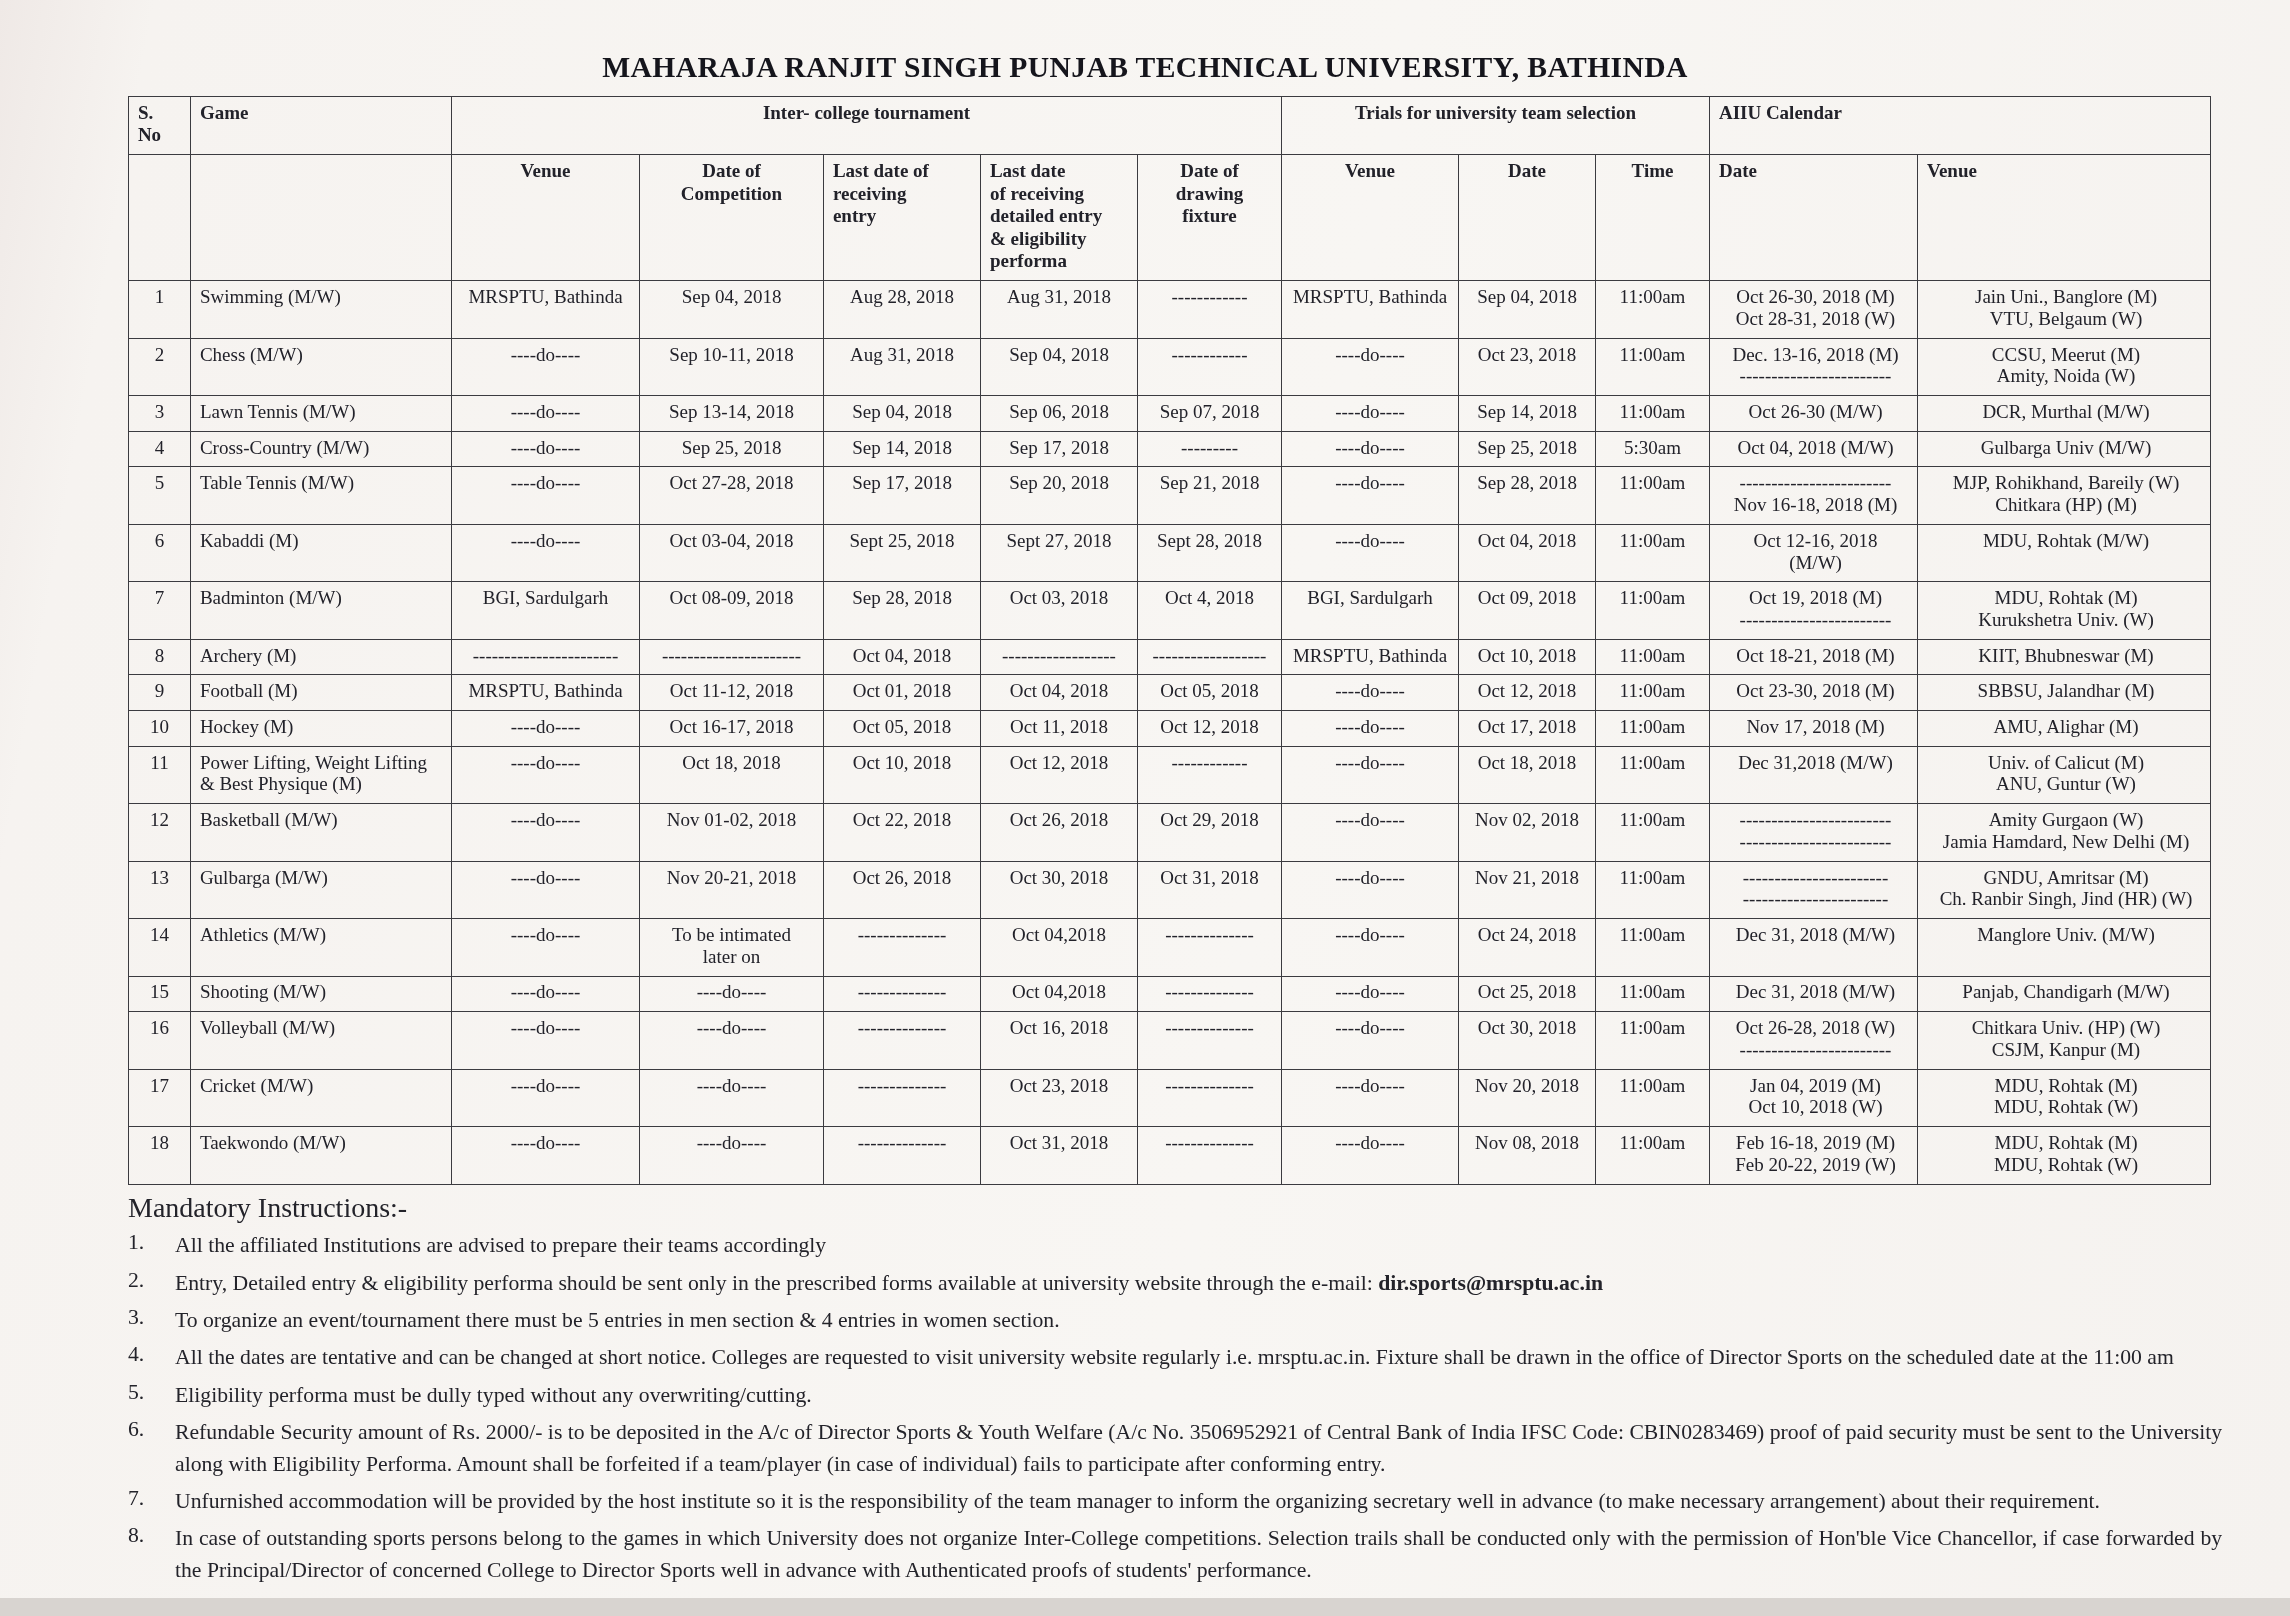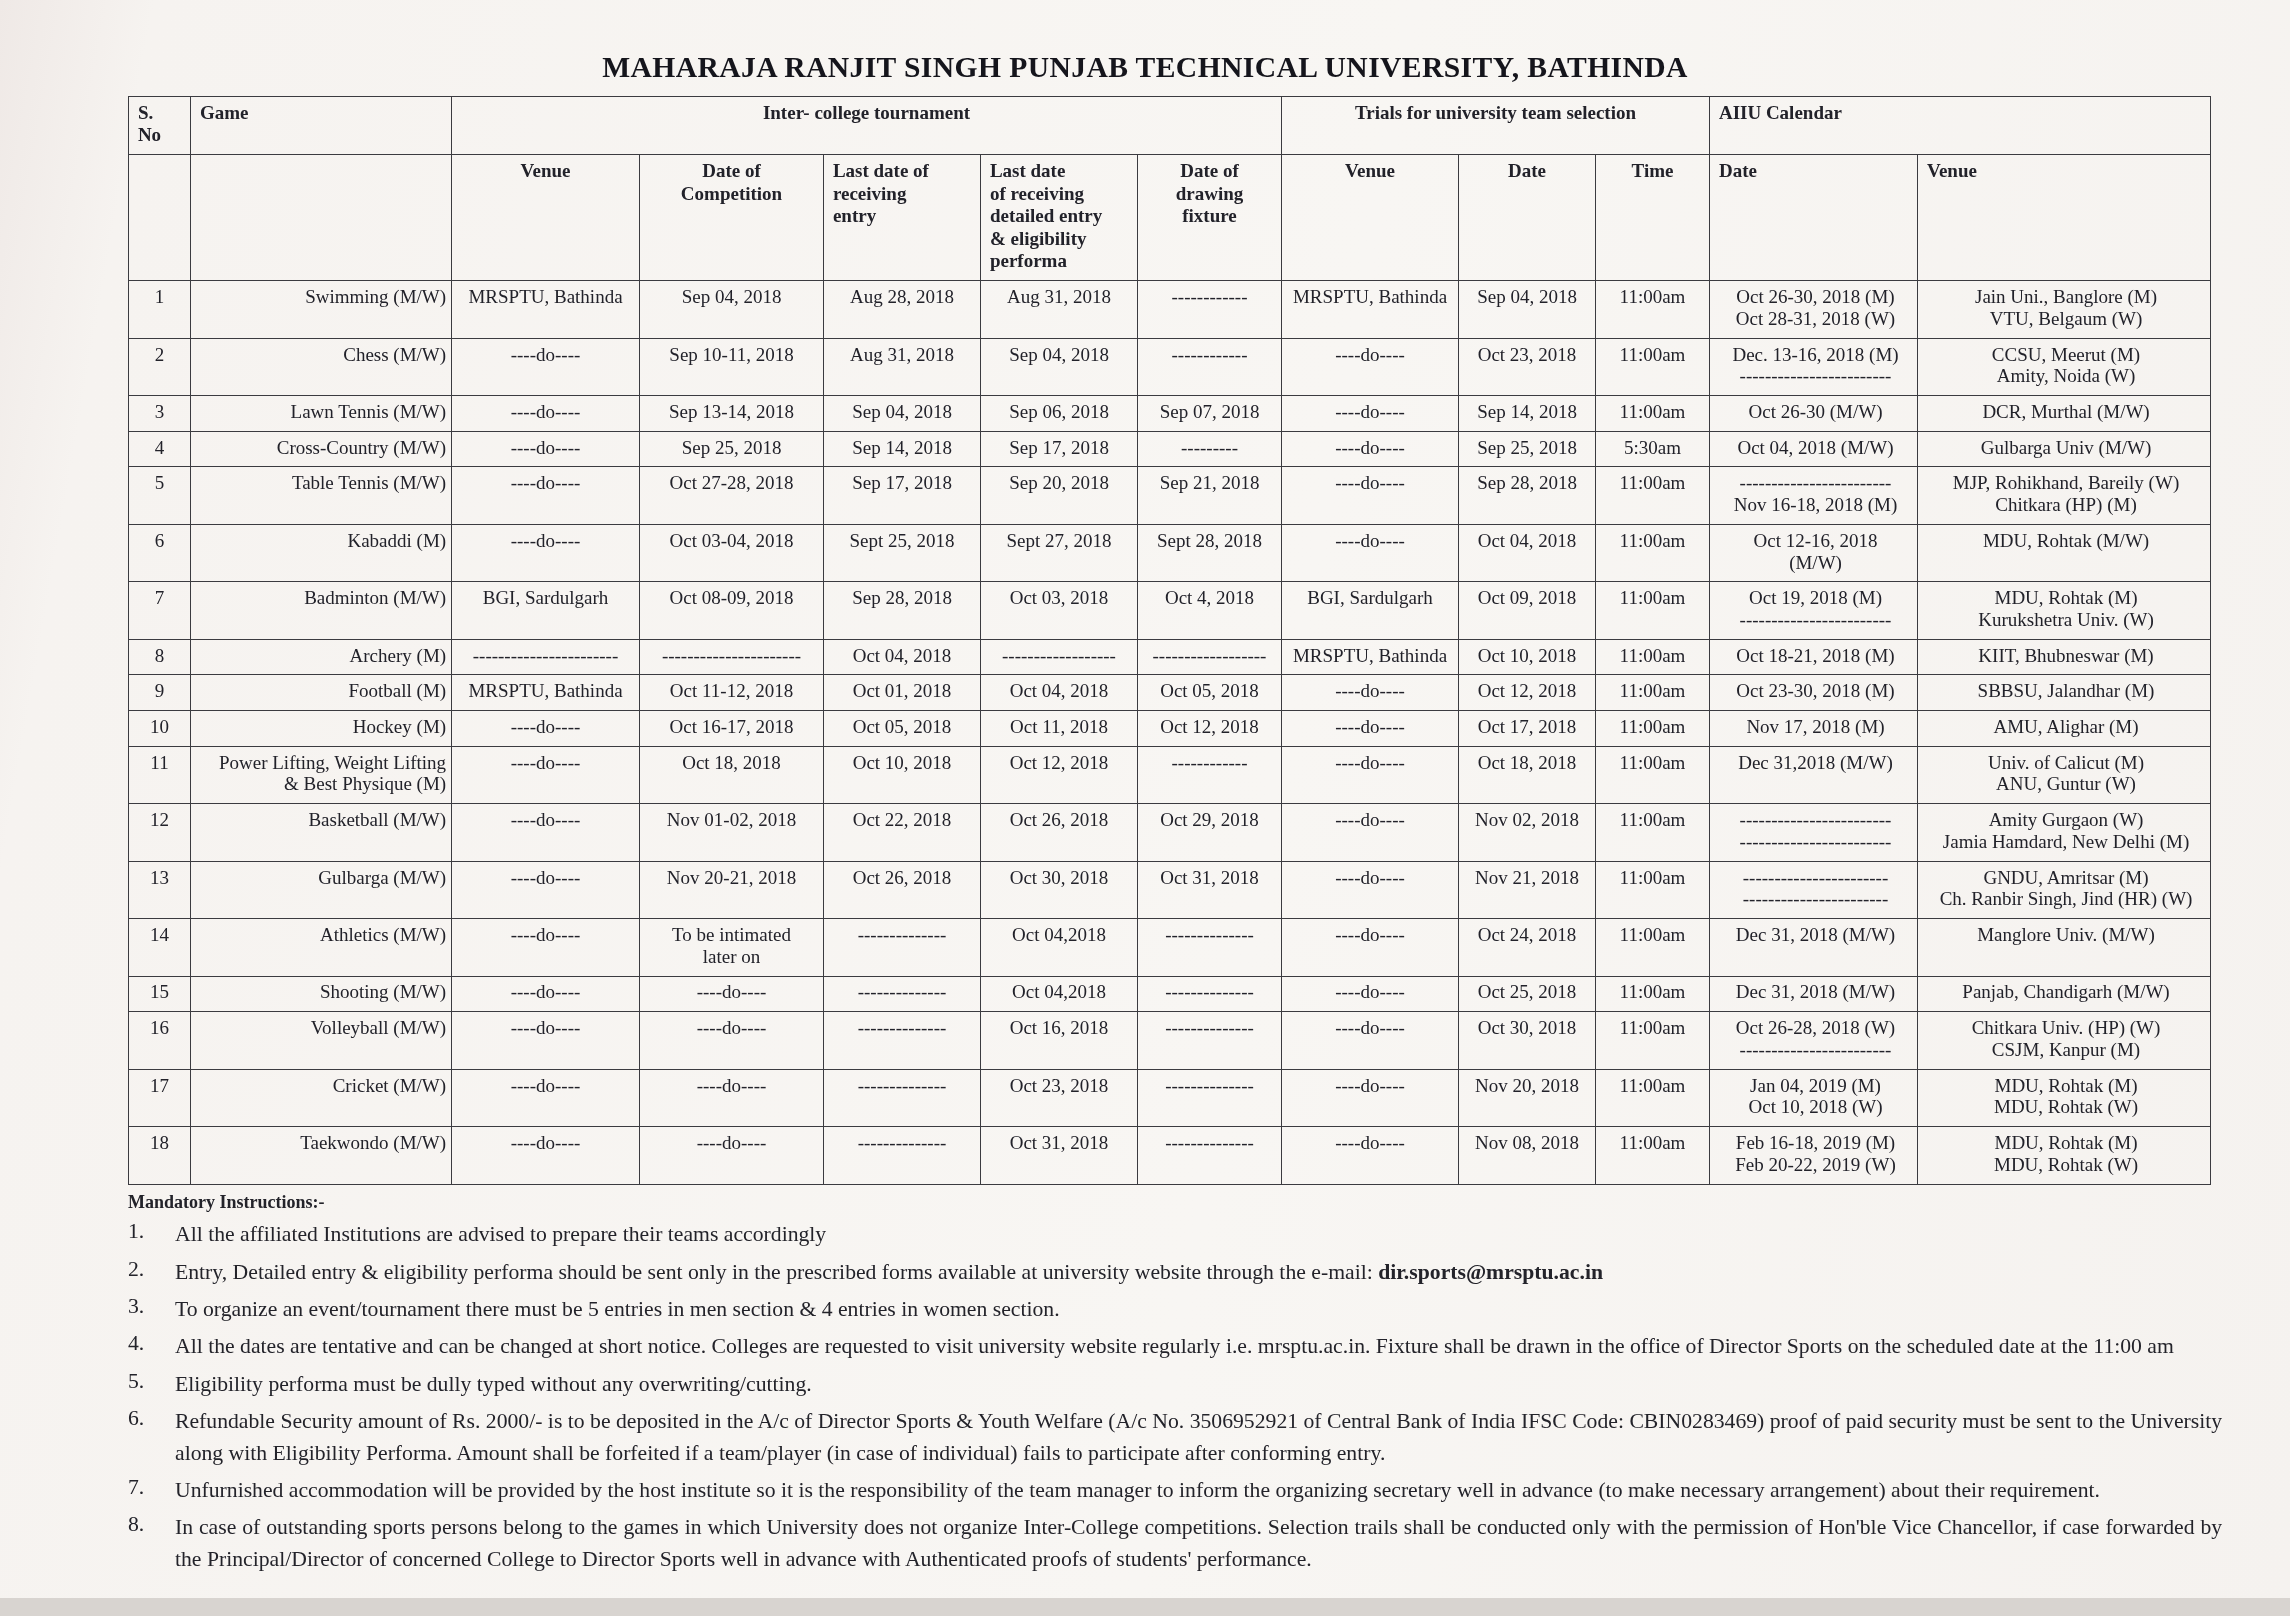--- a/index.html
+++ b/index.html
@@ -15,28 +15,28 @@
   table{border-collapse:collapse;table-layout:fixed;width:2081px;margin-top:11.8px;}
   th,td{
     border:1.6px solid #3b3b40;vertical-align:top;white-space:pre-line;
     font-size:19px;line-height:1.15;padding:4.9px 4.9px 7.9px;text-align:center;color:#22222a;
     overflow:hidden;
   }
   thead th{font-weight:bold;line-height:1.18;}
   tr.group th{height:41px;}
   tr.sub th{height:110px;}
   th.al{text-align:left;padding-left:8.9px;}
-  td.c1{text-align:right;padding-left:8.9px;}
+  td.c1{text-align:left;padding-left:8.9px;}
   td.c10,td.c11{text-align:center;padding-left:8.9px;}
   
   col.w0{width:62px}col.w1{width:261px}col.w2{width:188px}col.w3{width:184px}
   col.w4{width:157px}col.w5{width:157px}col.w6{width:144px}col.w7{width:177px}
   col.w8{width:137px}col.w9{width:114px}col.w10{width:208px}col.w11{width:293px}
   .instructions{margin-top:7.9px;font-size:21.7px;width:2098px;color:#23232a;}
-  .instr-heading{font-weight:bold;font-size:18px;}
+  .instr-heading{font-weight:normal;font-size:28px;}
   .instr-item{display:flex;margin-top:5.9px;}
   .instr-item .num{flex:0 0 47px;}
   .instr-item .txt{flex:1;text-align:justify;line-height:1.45;padding-right:3.9px;}
   .email{font-weight:bold;}
 </style>
 </head>
 <body>
 
 <div class="page">
 

